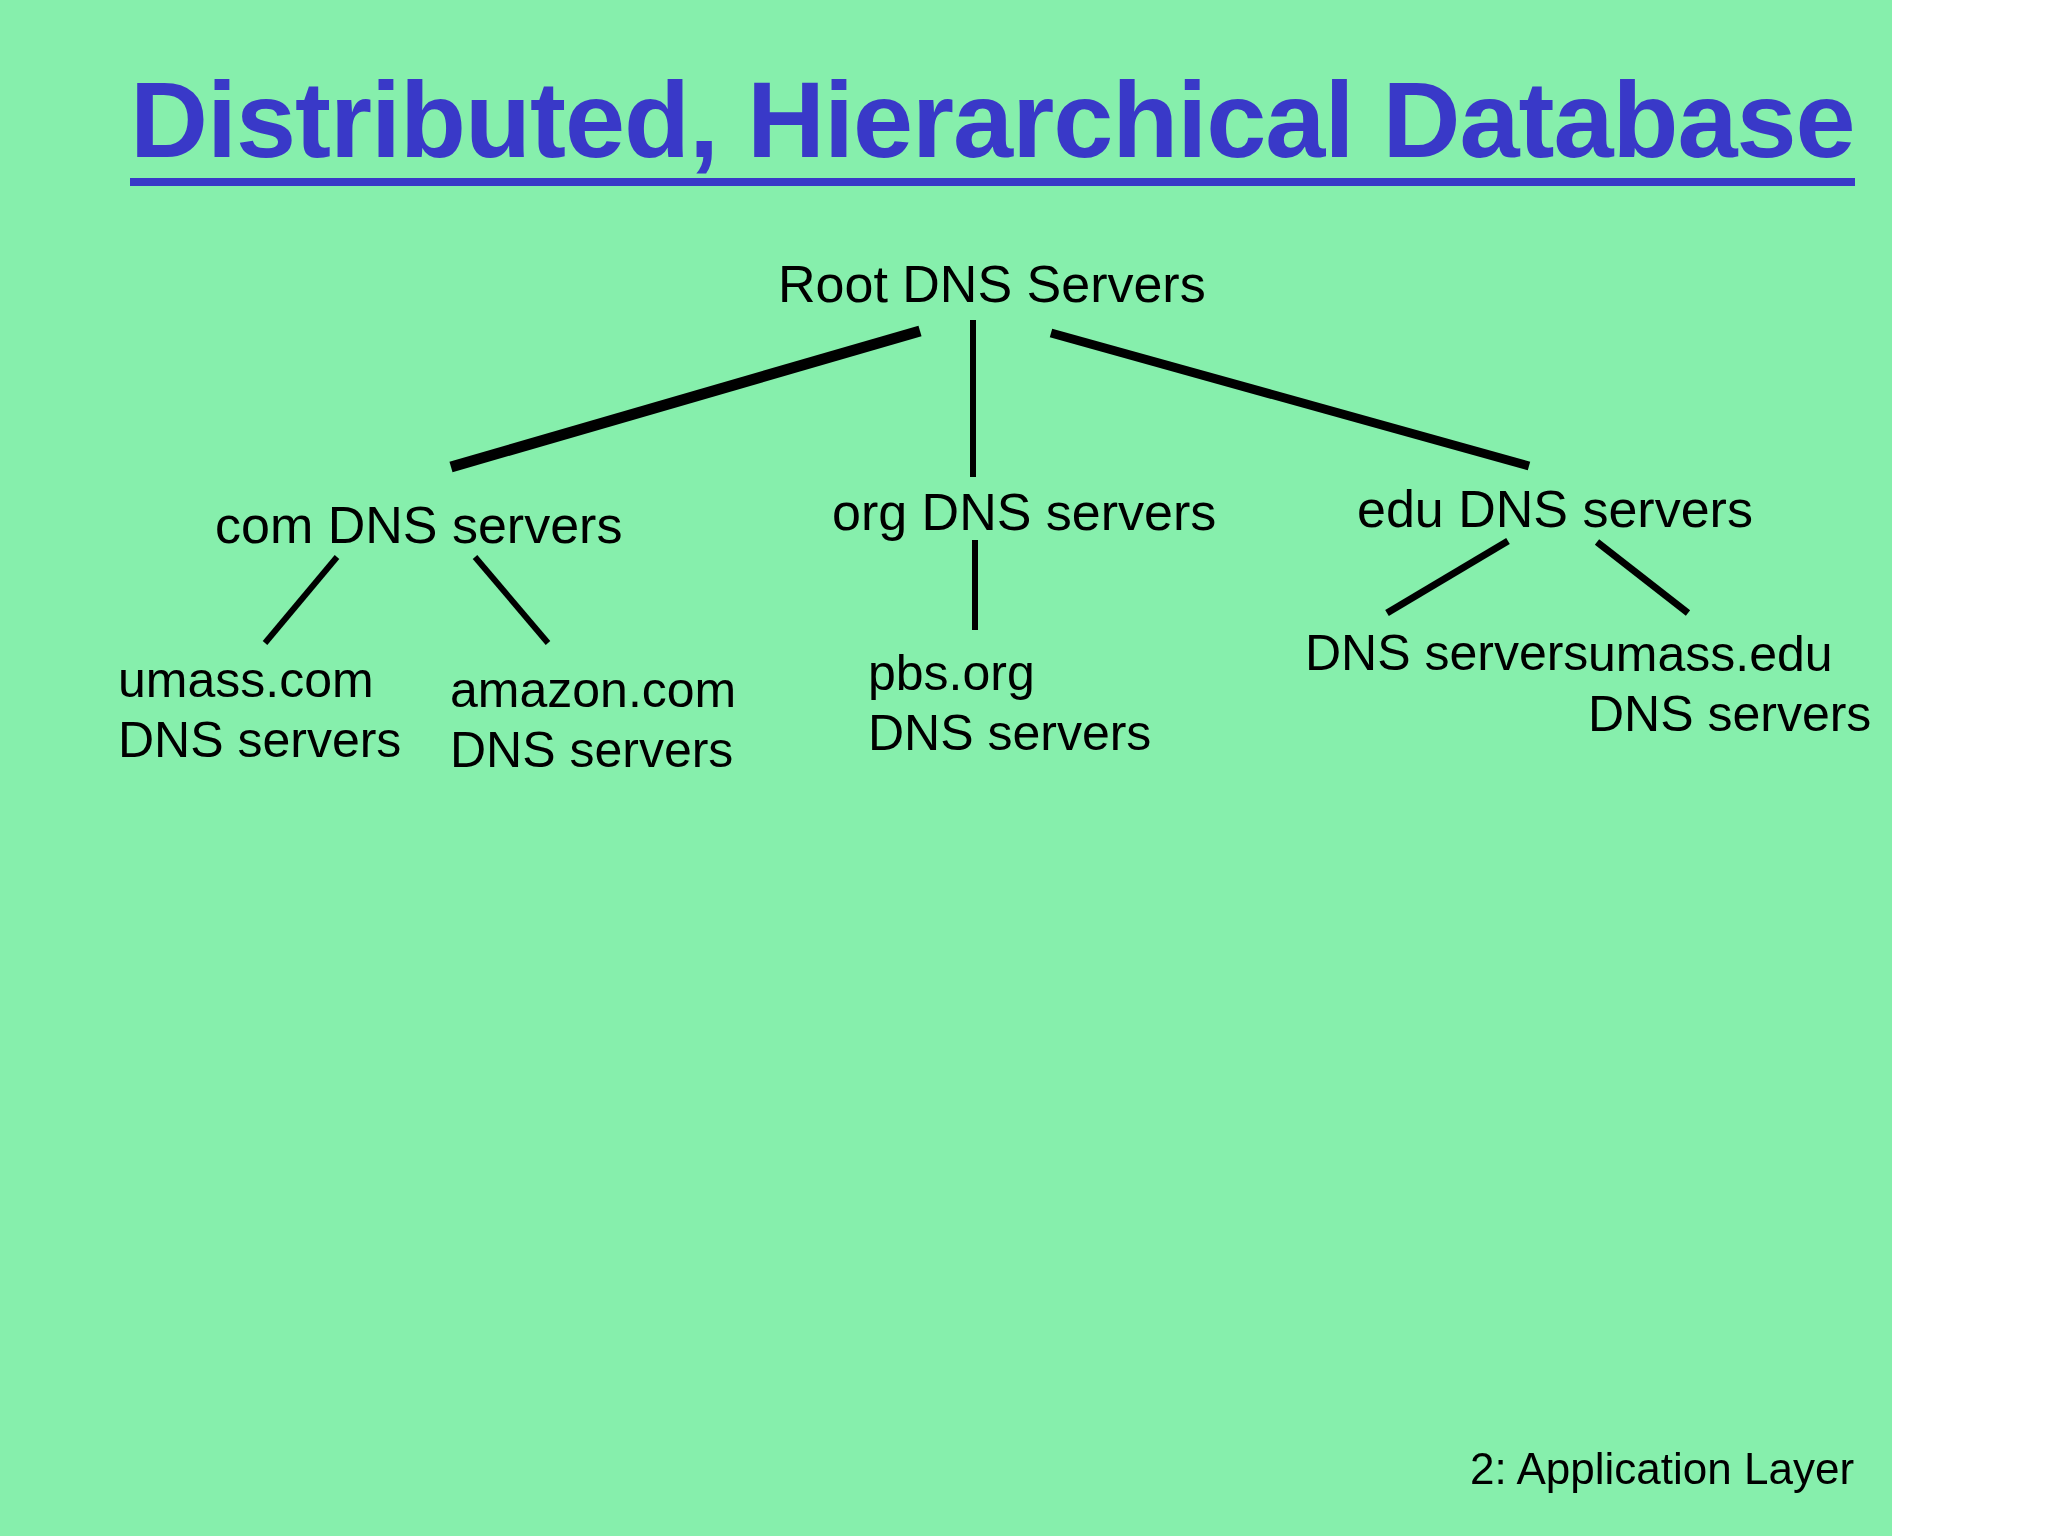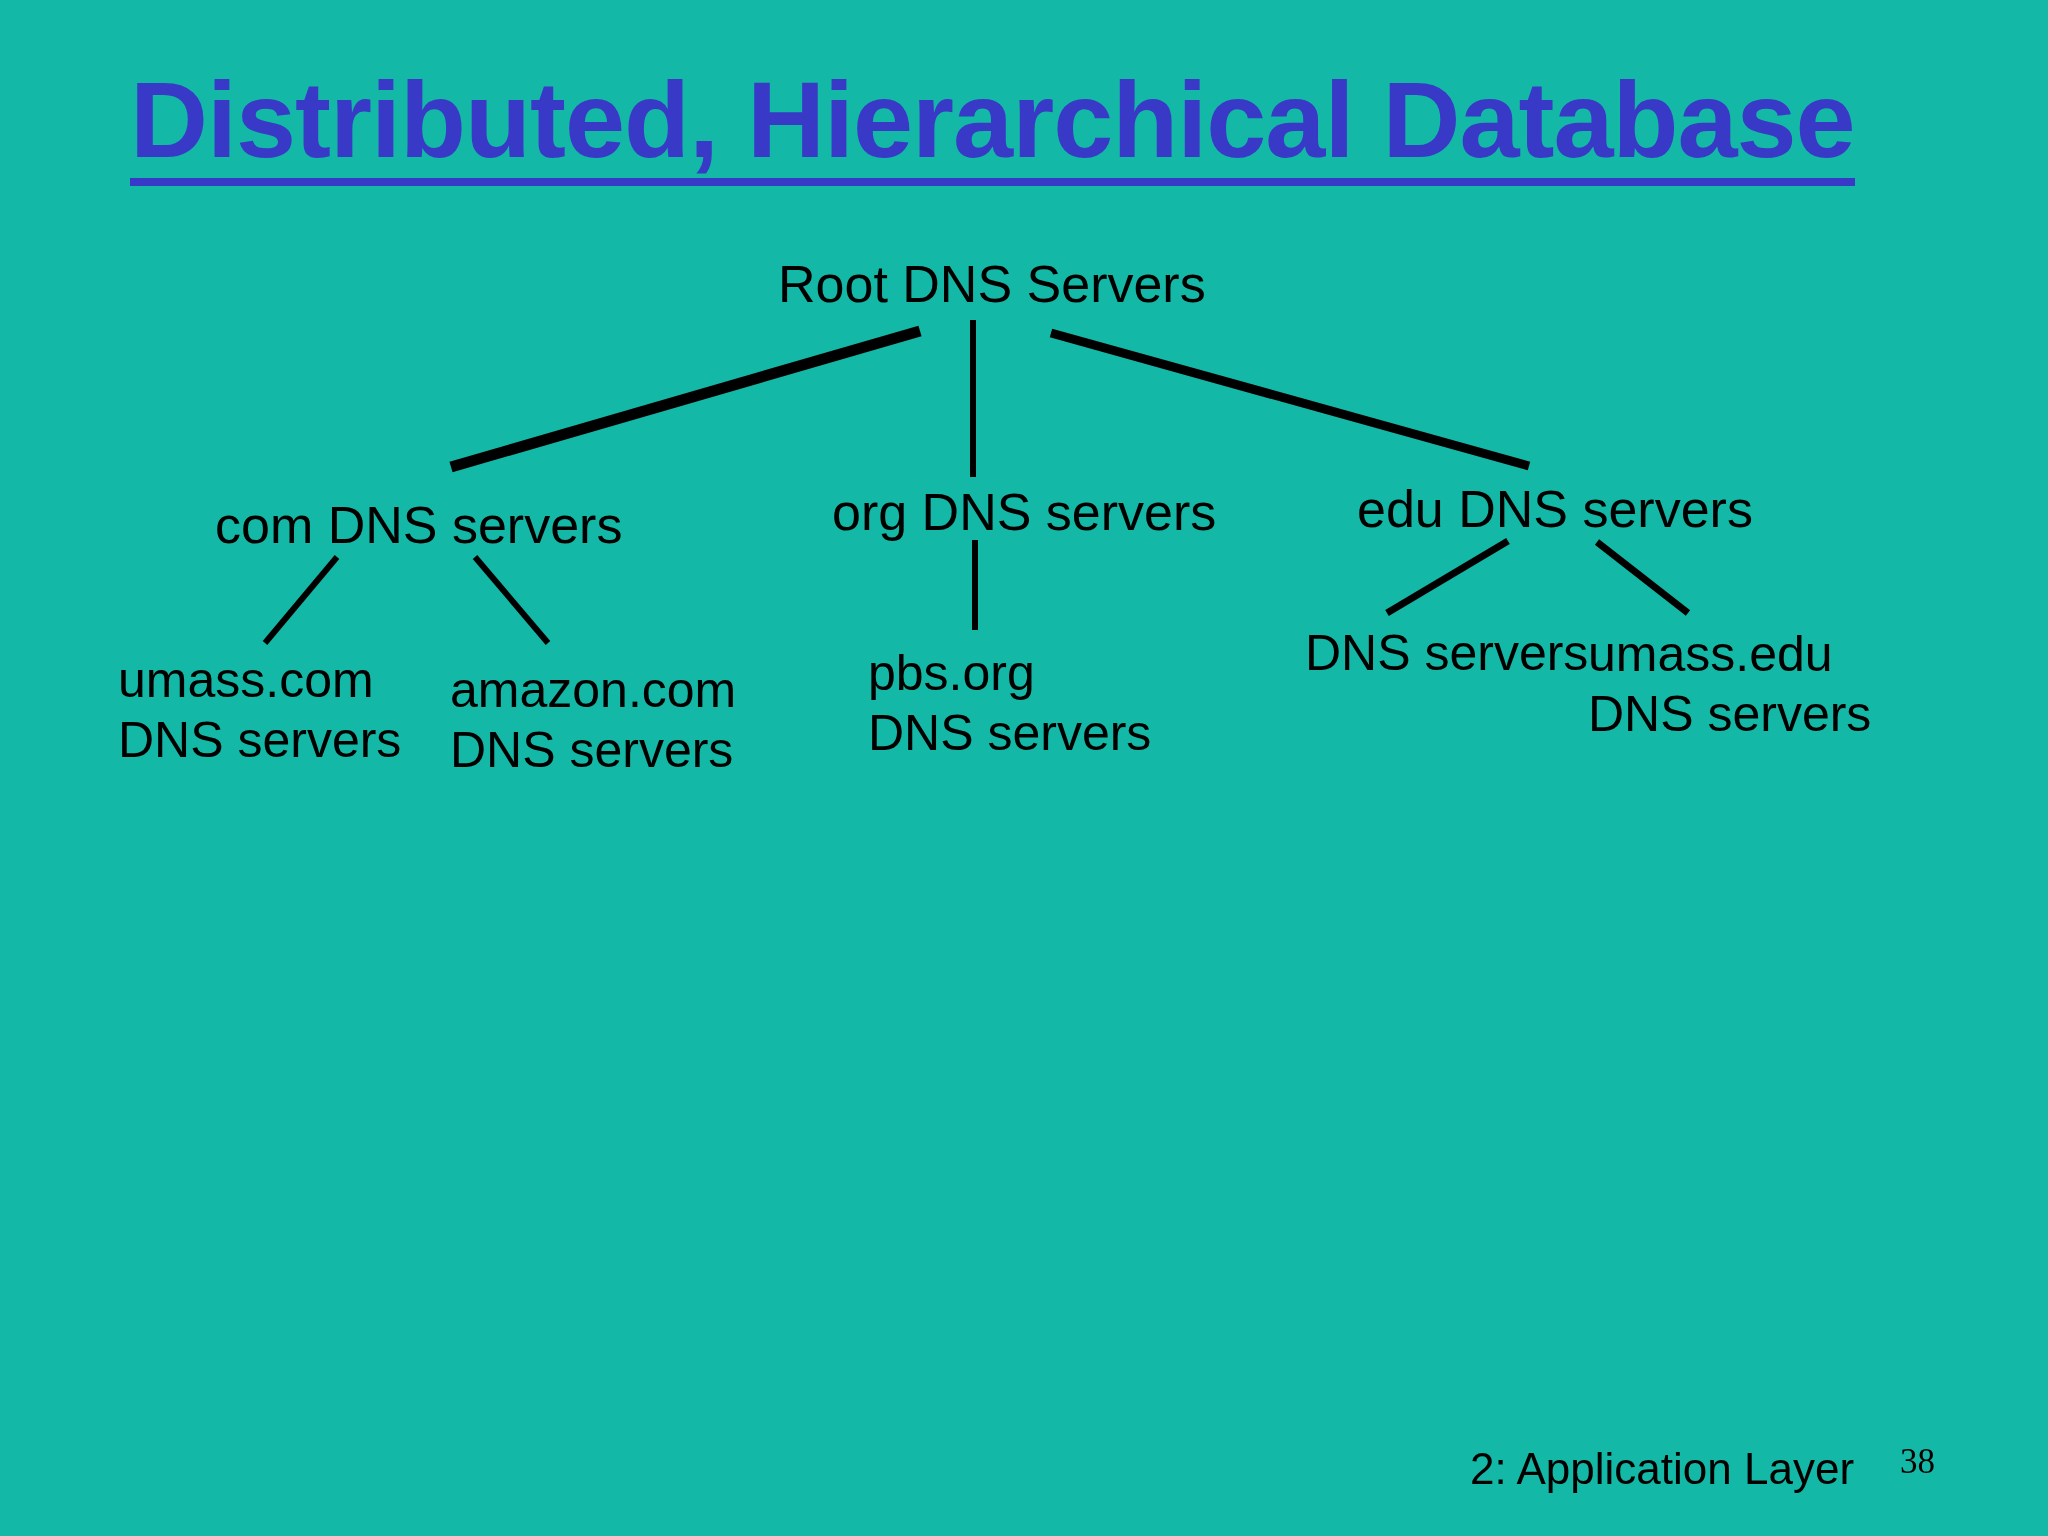--- a/index.html
+++ b/index.html
@@ -1,20 +1,20 @@
 <!DOCTYPE html>
 <html><head>
 <meta charset="utf-8">
 <style>
   html, body { margin: 0; padding: 0; background: #ffffff; }
   .slide {
     position: relative;
-    width: 2048px;
+    width: 1892px;
     height: 1536px;
-    background: #14b8a6;
+    background: #86efac;
     overflow: hidden;
     font-family: "Liberation Sans", sans-serif;
   }
   .title {
     position: absolute;
     left: 130px;
     top: 66px;
     margin: 0;
     font-size: 108px;
     font-weight: bold;

